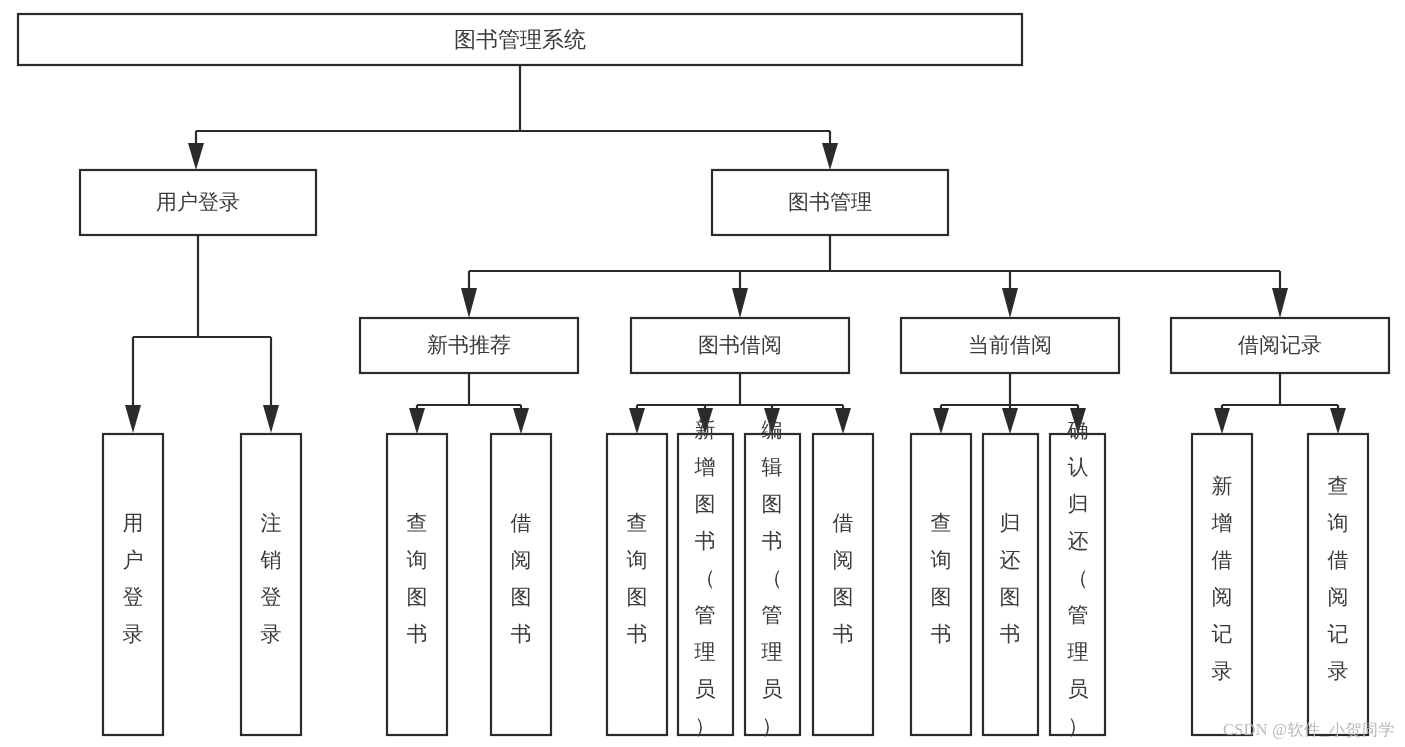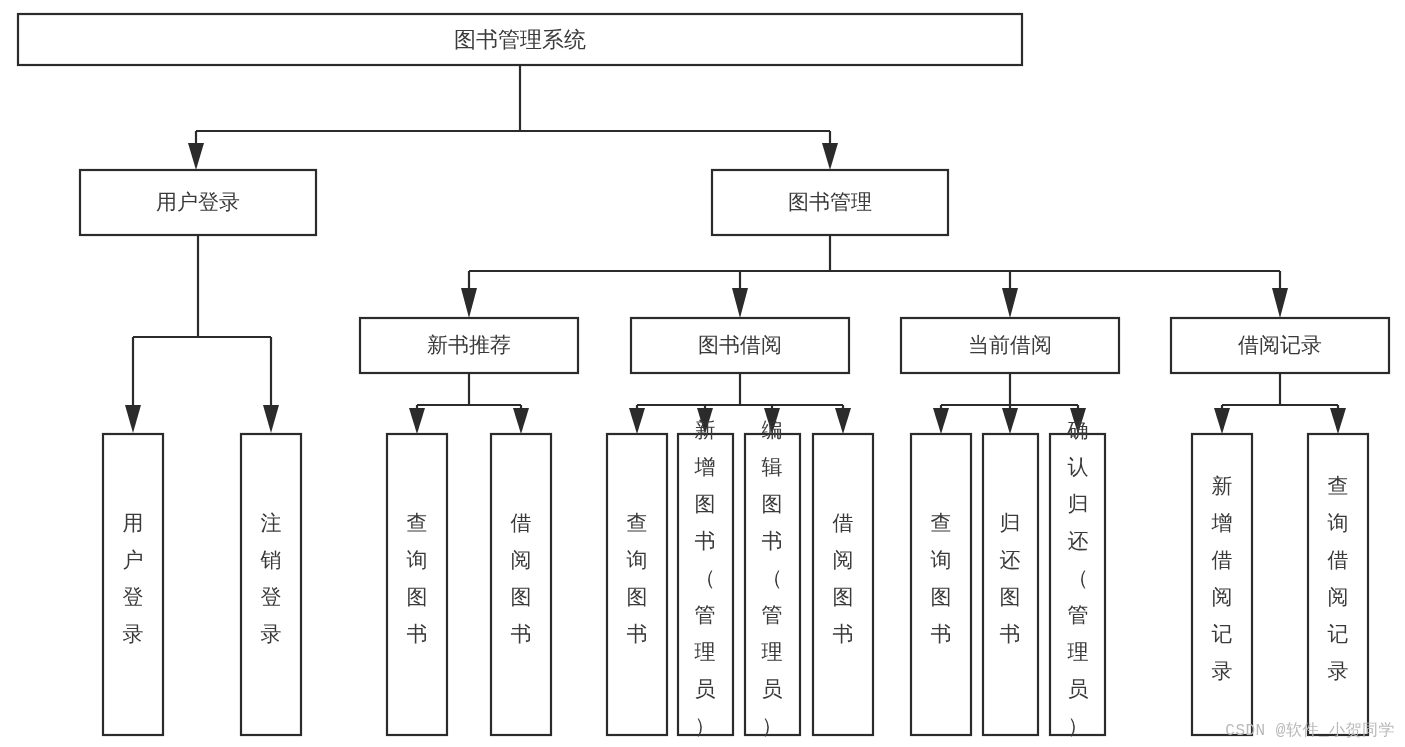--- a/index.html
+++ b/index.html
@@ -55,21 +55,21 @@
     font-size: 21px;
     text-anchor: middle;
   }
   .vlabel tspan {
     text-anchor: middle;
   }
   .watermark {
     position: absolute;
     right: 10px;
     bottom: 6px;
-    font-family: Liberation Mono, monospace;
+    font-family: Liberation Serif, serif;
     font-size: 16px;
     color: #b9b9b9;
     letter-spacing: 0.5px;
     white-space: nowrap;
     pointer-events: none;
   }
 </style>
 </head>
 <body>
 

